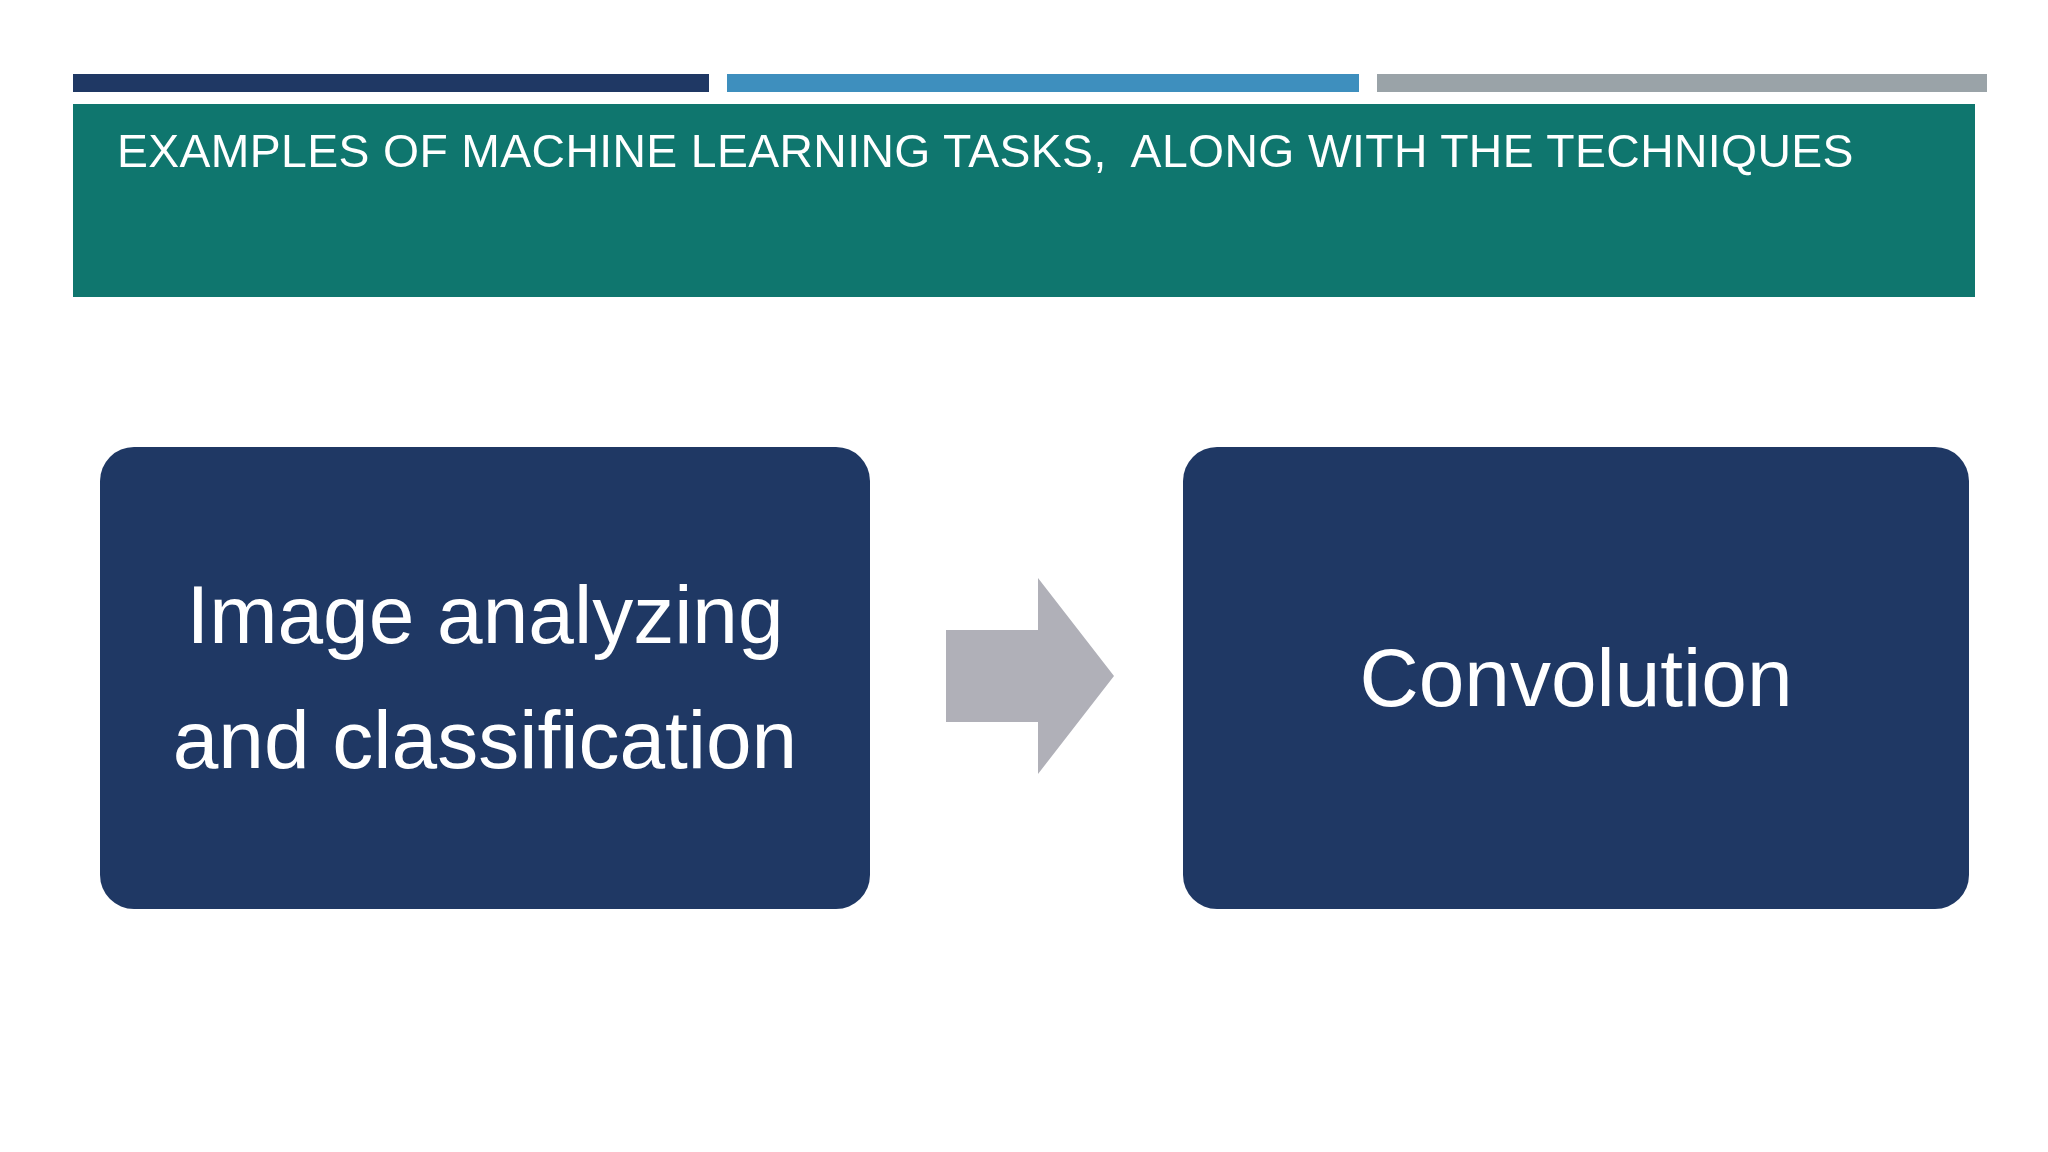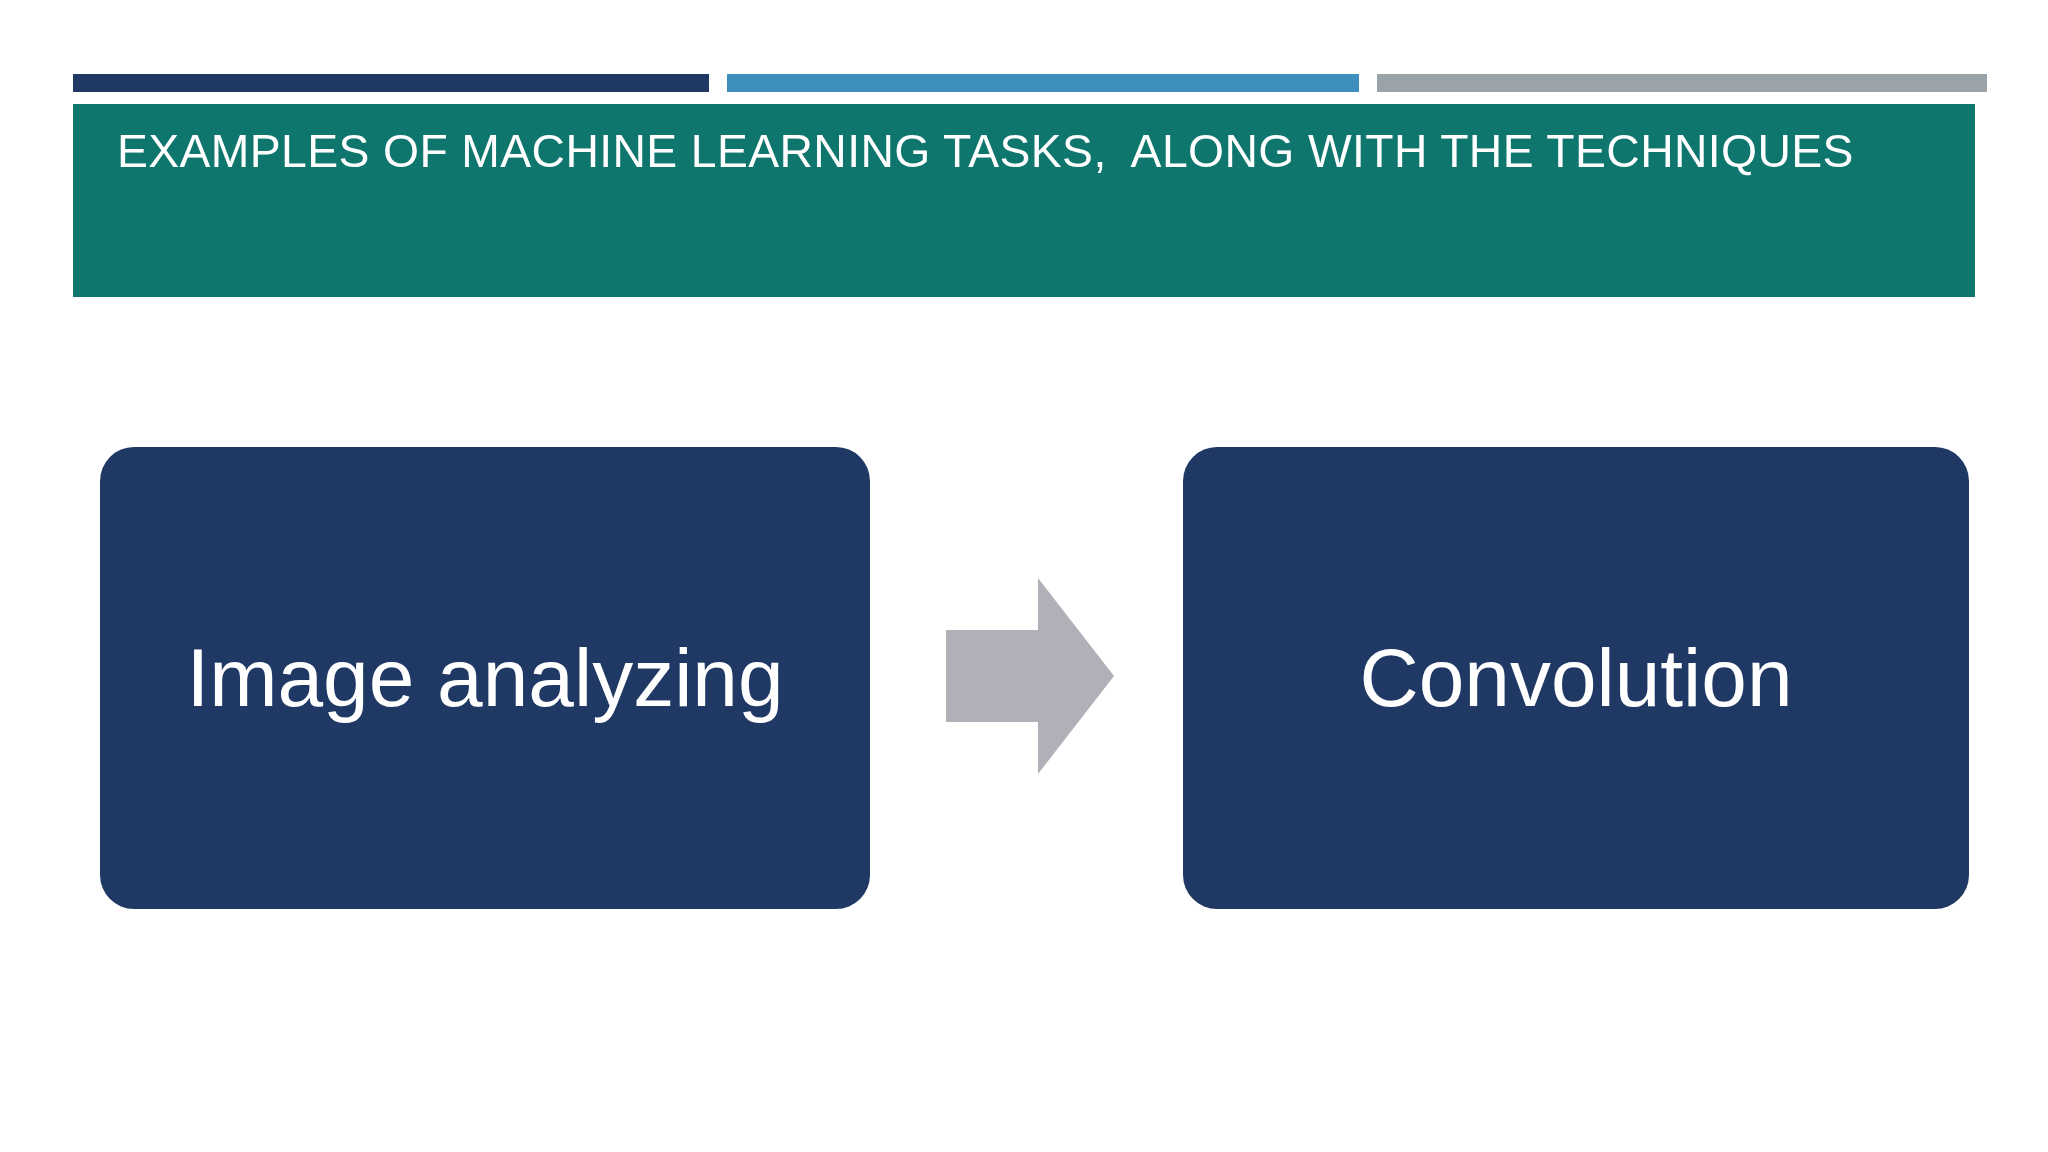--- a/index.html
+++ b/index.html
@@ -120,20 +120,21 @@
   </div>
 
   <div class="title-banner">
     <div class="title-text">EXAMPLES OF MACHINE LEARNING TASKS,  ALONG WITH THE TECHNIQUES</div>
   </div>
 
   <div class="flow">
 
     <div class="flow-box flow-box--left">
       <div class="flow-box-line">Image analyzing</div>
+      <div class="flow-box-line">and classification</div>
     </div>
 
     <div class="flow-arrow">
       <svg viewBox="0 0 168 196" xmlns="http://www.w3.org/2000/svg" aria-hidden="true">
         <polygon points="0,52 92,52 92,0 168,98 92,196 92,144 0,144" fill="#B0B0B8"></polygon>
       </svg>
     </div>
 
     <div class="flow-box flow-box--right">
       <div class="flow-box-line">Convolution</div>

